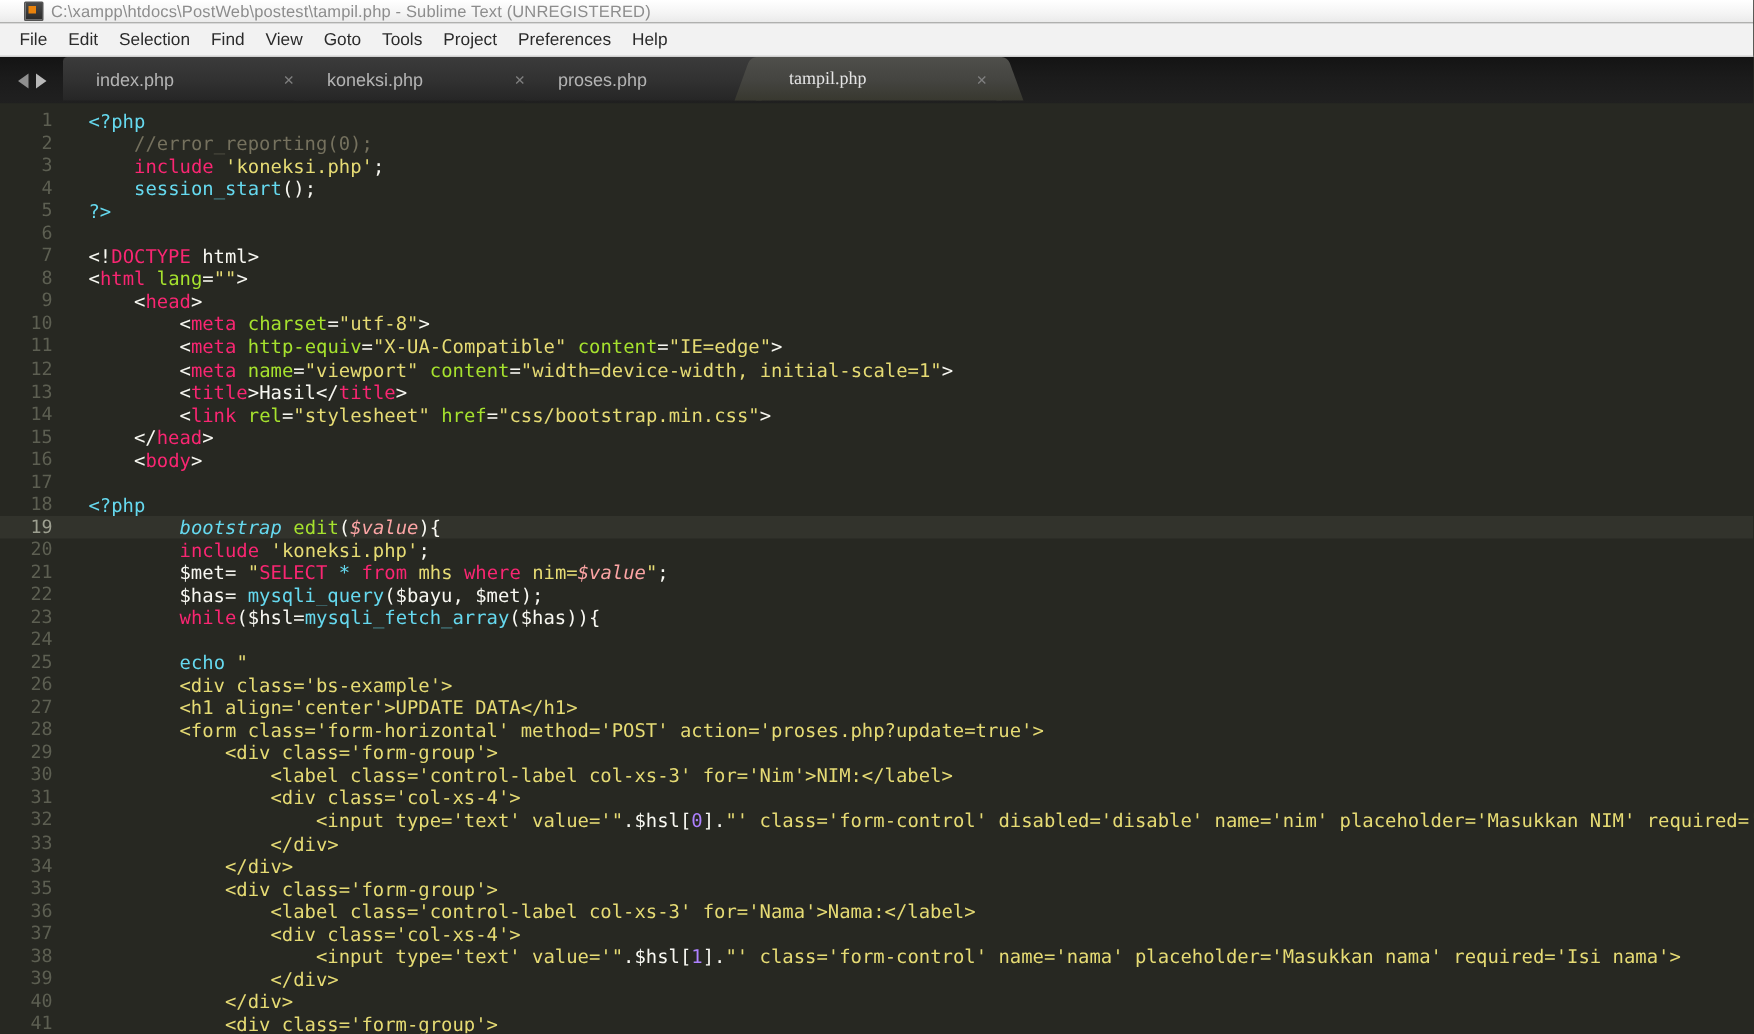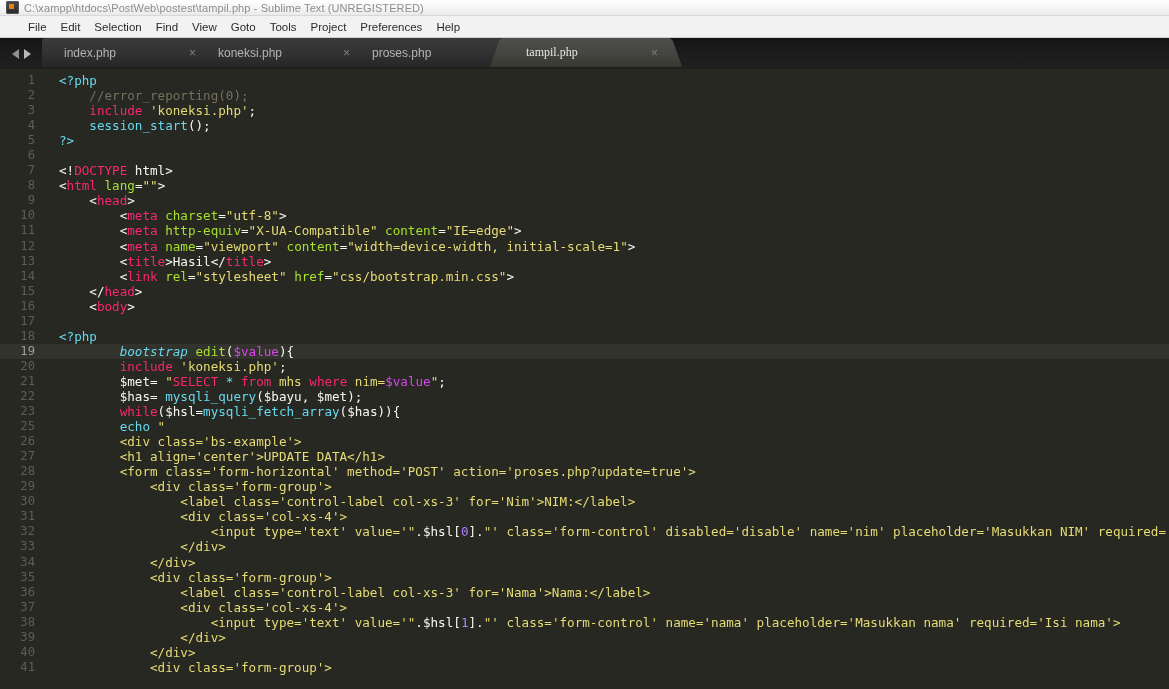--- a/index.html
+++ b/index.html
@@ -10,21 +10,21 @@
     font-family: "DejaVu Sans Mono", monospace;
   }
 
   
   #titlebar {
     height: 16px;
     background: linear-gradient(to bottom, #ffffff 0%, #f4f4f4 60%, #eaeaea 100%);
     border-bottom: 1px solid #d8d8d8;
     display: flex;
     align-items: center;
-    padding-left: 6px;
+    padding-left: 16px;
     box-sizing: border-box;
   }
   #app-icon {
     width: 11px; height: 11px;
     background: linear-gradient(to bottom, #4a4a4a, #2a2a2a);
     border: 1px solid #555;
     border-radius: 1px;
     position: relative;
     flex: none;
     margin-right: 5px;
@@ -44,21 +44,21 @@
     letter-spacing: 0.1px;
   }
 
   
   #menubar {
     height: 22px;
     background: #f2f2f2;
     border-bottom: 1px solid #cfcfcf;
     display: flex;
     align-items: center;
-    padding-left: 21px;
+    padding-left: 6px;
     box-sizing: border-box;
   }
   .menu-item {
     font-family: "Liberation Sans", sans-serif;
     font-size: 11.5px;
     color: #2b2b2b;
     padding: 2px 7px;
     white-space: nowrap;
     cursor: default;
   }
@@ -183,21 +183,21 @@
     overflow: hidden;
   }
 
   
   .t-comment  { color: #75715e; }
   .t-keyword  { color: #f92672; }
   .t-func     { color: #66d9ef; }
   .t-entity   { color: #a6e22e; }
   .t-string   { color: #e6db74; text-align: right; }
   .t-number   { color: #ae81ff; }
-  .t-var      { color: #d946ef; }
+  .t-var      { color: #fca5a5; font-style: italic; }
   .t-plain    { color: #f8f8f2; }
   .t-storage  { color: #66d9ef; font-style: italic; }
   .t-cyan     { color: #66d9ef; }
   .t-attr     { color: #a6e22e; }
 </style>
 </head>
 <body>
 
 <div id="titlebar">
   <div id="app-icon"></div>
@@ -257,20 +257,21 @@
     <div class="code-line"><div class="gutter">14</div><div class="code-text"><span class="t-plain">        &lt;</span><span class="t-keyword">link</span><span class="t-plain"> </span><span class="t-attr">rel</span><span class="t-plain">=</span><span class="t-string">"stylesheet"</span><span class="t-plain"> </span><span class="t-attr">href</span><span class="t-plain">=</span><span class="t-string">"css/bootstrap.min.css"</span><span class="t-plain">&gt;</span></div></div>
     <div class="code-line"><div class="gutter">15</div><div class="code-text"><span class="t-plain">    &lt;/</span><span class="t-keyword">head</span><span class="t-plain">&gt;</span></div></div>
     <div class="code-line"><div class="gutter">16</div><div class="code-text"><span class="t-plain">    &lt;</span><span class="t-keyword">body</span><span class="t-plain">&gt;</span></div></div>
     <div class="code-line"><div class="gutter">17</div><div class="code-text">&nbsp;</div></div>
     <div class="code-line"><div class="gutter">18</div><div class="code-text"><span class="t-cyan">&lt;?php</span></div></div>
     <div class="code-line current"><div class="gutter">19</div><div class="code-text"><span class="t-plain">        </span><span class="t-storage">bootstrap</span><span class="t-plain"> </span><span class="t-entity">edit</span><span class="t-plain">(</span><span class="t-var">$value</span><span class="t-plain">){</span></div></div>
     <div class="code-line"><div class="gutter">20</div><div class="code-text"><span class="t-plain">        </span><span class="t-keyword">include</span><span class="t-plain"> </span><span class="t-string">'koneksi.php'</span><span class="t-plain">;</span></div></div>
     <div class="code-line"><div class="gutter">21</div><div class="code-text"><span class="t-plain">        $met= </span><span class="t-string">"</span><span class="t-keyword">SELECT</span><span class="t-string"> </span><span class="t-cyan">*</span><span class="t-string"> </span><span class="t-keyword">from</span><span class="t-string"> mhs </span><span class="t-keyword">where</span><span class="t-string"> nim=</span><span class="t-var">$value</span><span class="t-string">"</span><span class="t-plain">;</span></div></div>
     <div class="code-line"><div class="gutter">22</div><div class="code-text"><span class="t-plain">        $has= </span><span class="t-func">mysqli_query</span><span class="t-plain">($bayu, $met);</span></div></div>
     <div class="code-line"><div class="gutter">23</div><div class="code-text"><span class="t-plain">        </span><span class="t-keyword">while</span><span class="t-plain">($hsl=</span><span class="t-func">mysqli_fetch_array</span><span class="t-plain">($has)){</span></div></div>
+    <div class="code-line"><div class="gutter">24</div><div class="code-text">&nbsp;</div></div>
     <div class="code-line"><div class="gutter">25</div><div class="code-text"><span class="t-plain">        </span><span class="t-cyan">echo</span><span class="t-plain"> </span><span class="t-string">"</span></div></div>
     <div class="code-line"><div class="gutter">26</div><div class="code-text"><span class="t-string">        &lt;div class='bs-example'&gt;</span></div></div>
     <div class="code-line"><div class="gutter">27</div><div class="code-text"><span class="t-string">        &lt;h1 align='center'&gt;UPDATE DATA&lt;/h1&gt;</span></div></div>
     <div class="code-line"><div class="gutter">28</div><div class="code-text"><span class="t-string">        &lt;form class='form-horizontal' method='POST' action='proses.php?update=true'&gt;</span></div></div>
     <div class="code-line"><div class="gutter">29</div><div class="code-text"><span class="t-string">            &lt;div class='form-group'&gt;</span></div></div>
     <div class="code-line"><div class="gutter">30</div><div class="code-text"><span class="t-string">                &lt;label class='control-label col-xs-3' for='Nim'&gt;NIM:&lt;/label&gt;</span></div></div>
     <div class="code-line"><div class="gutter">31</div><div class="code-text"><span class="t-string">                &lt;div class='col-xs-4'&gt;</span></div></div>
     <div class="code-line"><div class="gutter">32</div><div class="code-text"><span class="t-string">                    &lt;input type='text' value='"</span><span class="t-plain">.</span><span class="t-plain">$hsl[</span><span class="t-number">0</span><span class="t-plain">].</span><span class="t-string">"' class='form-control' disabled='disable' name='nim' placeholder='Masukkan NIM' required='Isi NIM'&gt;</span></div></div>
     <div class="code-line"><div class="gutter">33</div><div class="code-text"><span class="t-string">                &lt;/div&gt;</span></div></div>
     <div class="code-line"><div class="gutter">34</div><div class="code-text"><span class="t-string">            &lt;/div&gt;</span></div></div>

